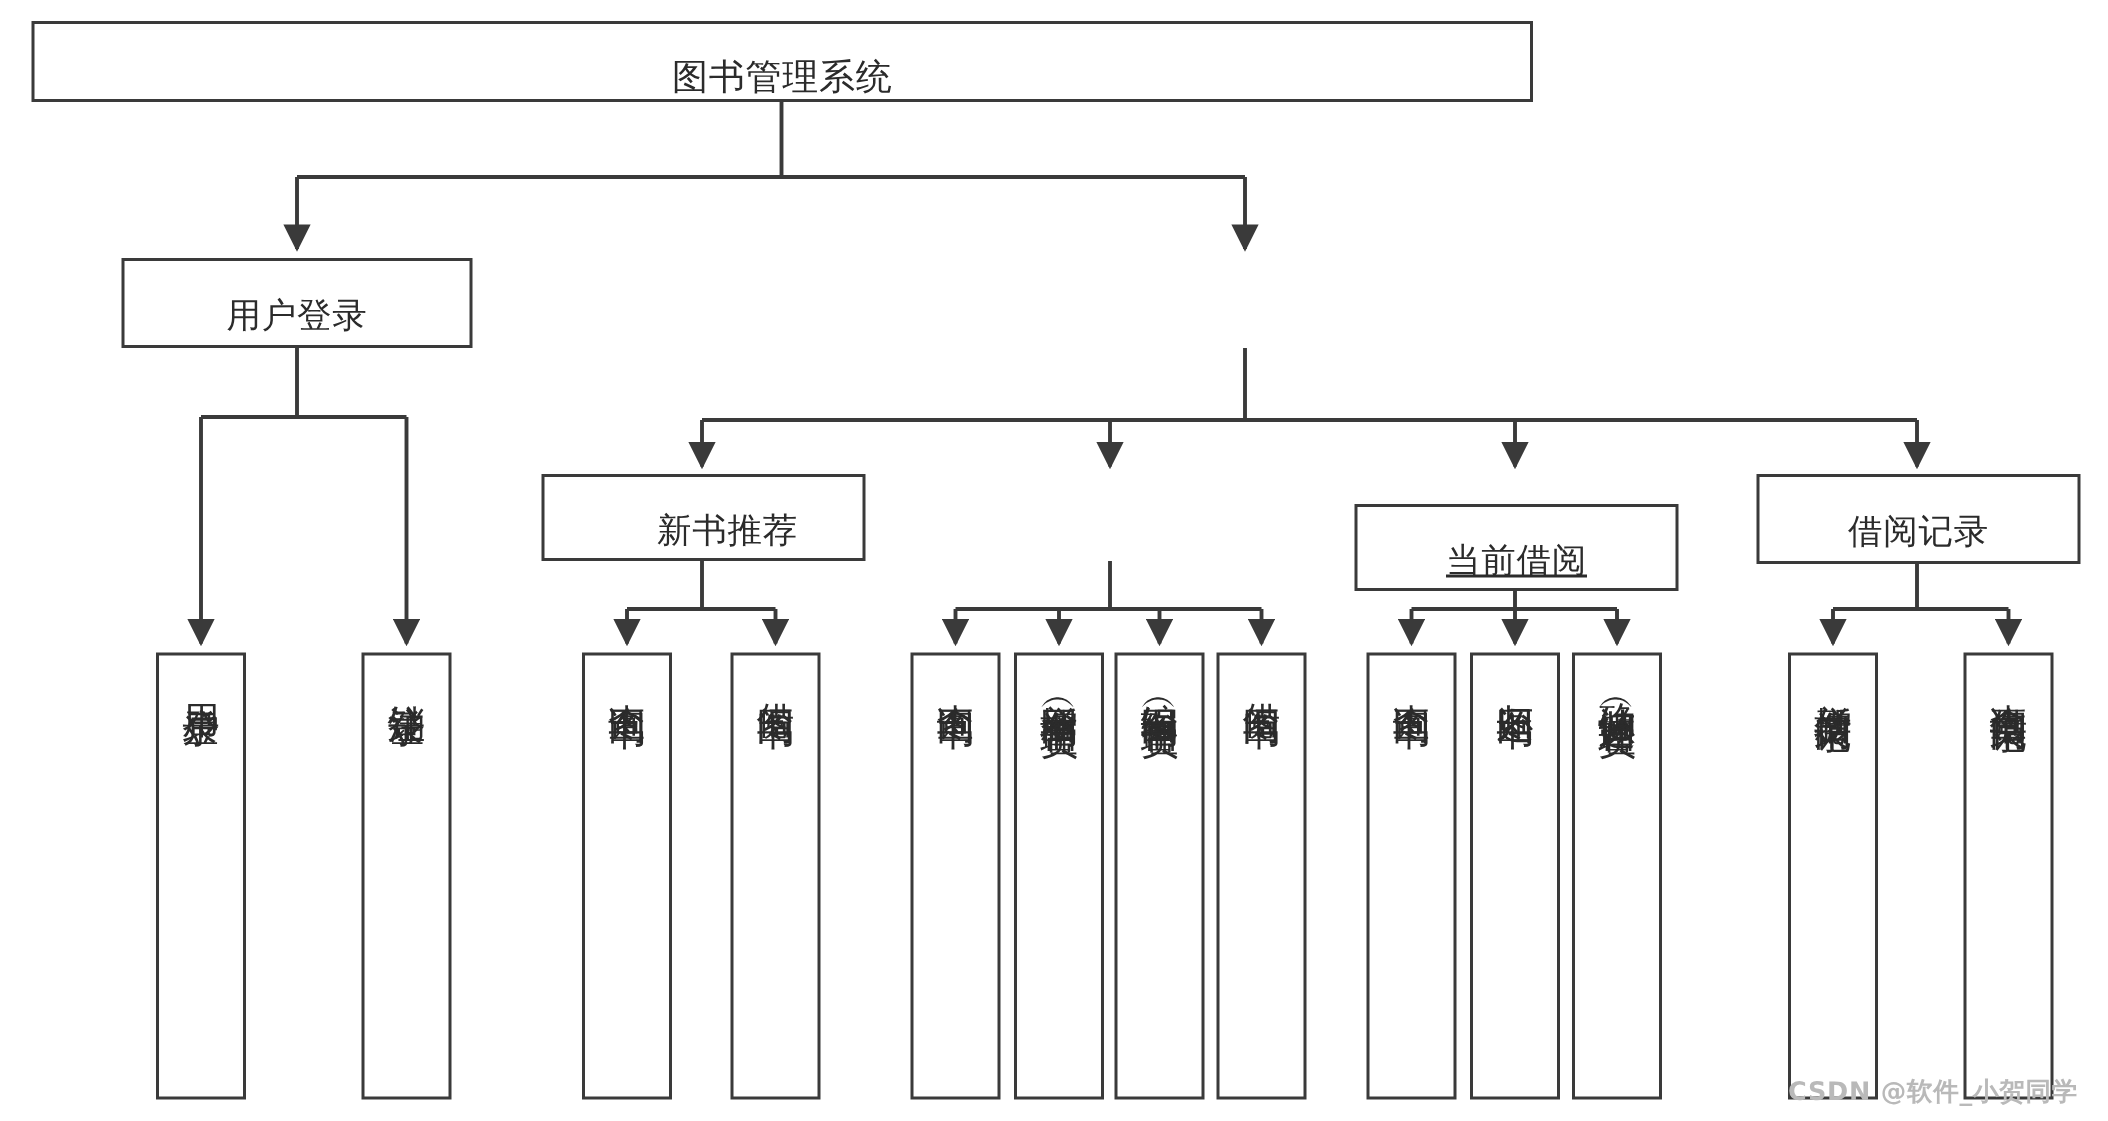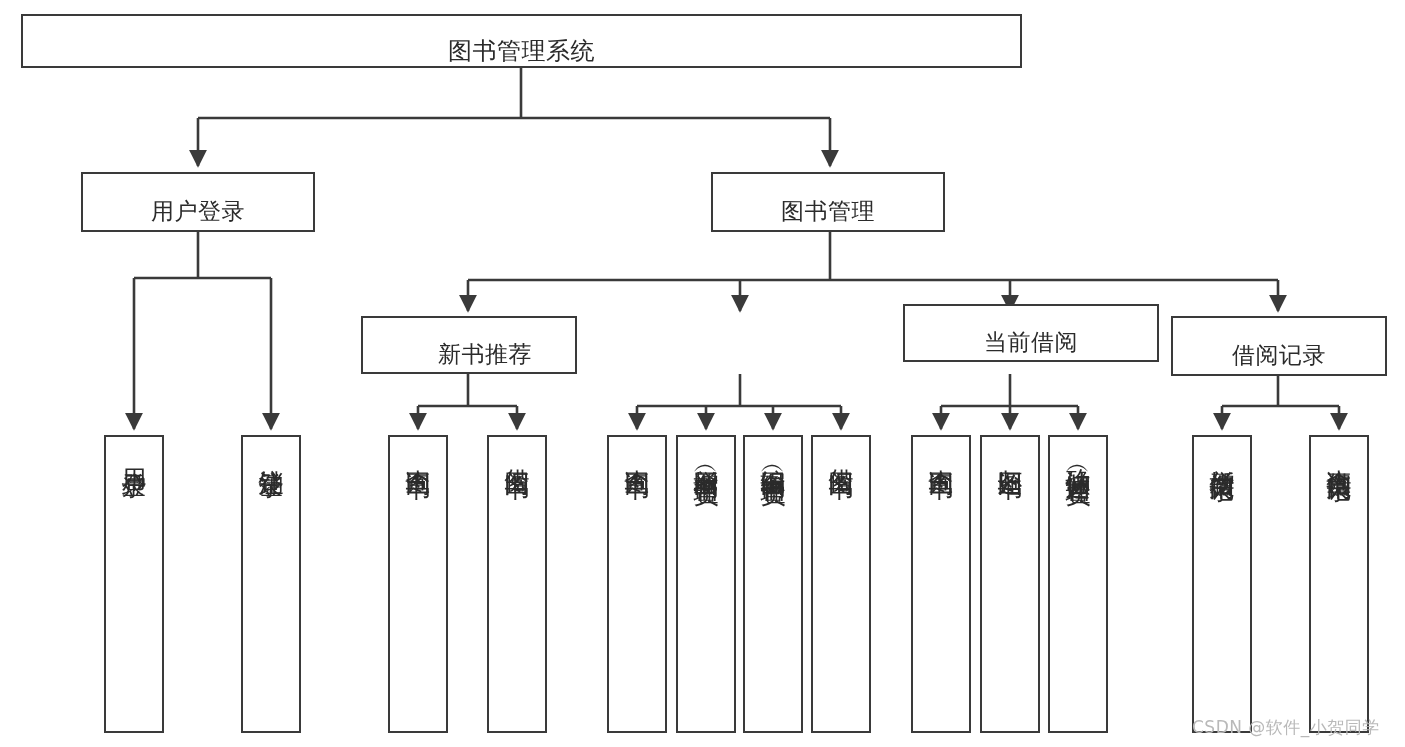--- a/index.html
+++ b/index.html
@@ -66,20 +66,21 @@
     white-space: nowrap;
   }
   .watermark {
     position: absolute;
     color: #b9b9b9;
     font-size: 17px;
     letter-spacing: 0.5px;
     white-space: nowrap;
     z-index: 5;
     font-family: "DejaVu Sans", "Liberation Sans", sans-serif;
+    font-weight: bold;
   }
 </style>
 </head>
 <body>
 
 <div id="canvas">
 
   <svg id="edges" viewBox="0 0 1405 747" xmlns="http://www.w3.org/2000/svg">
     <defs>
       <marker id="arrow" viewBox="0 0 10 10" refX="9" refY="5" markerWidth="7" markerHeight="7" orient="auto-start-reverse">
@@ -131,28 +132,25 @@
     </g>
   </svg>
 
   <div class="node h root" style="left:21px; top:14px; width:1001px; height:54px;">
     <span class="lbl">图书管理系统</span>
   </div>
 
   <div class="node h" style="left:81px; top:172px; width:234px; height:60px;">
     <span class="lbl">用户登录</span>
   </div>
-  <div class="node h" style="left:711px; top:172px; width:234px; height:60px;">
-    <span class="lbl">图书管理</span>
-  </div>
 
   <div class="node h" style="left:361px; top:316px; width:216px; height:58px;padding-left:32px;">
     <span class="lbl">新书推荐</span>
   </div>
-  <div class="node h" style="left:903px; top:304px; width:256px; height:58px;">
+  <div class="node h" style="left:903px; top:336px; width:216px; height:58px;text-decoration:underline;">
     <span class="lbl">当前借阅</span>
   </div>
   <div class="node h" style="left:1171px; top:316px; width:216px; height:60px;">
     <span class="lbl">借阅记录</span>
   </div>
 
   <div class="node v" style="left:104px; top:435px; width:60px; height:298px;">
     <span class="lbl">用户登录</span>
   </div>
   <div class="node v" style="left:241px; top:435px; width:60px; height:298px;">

